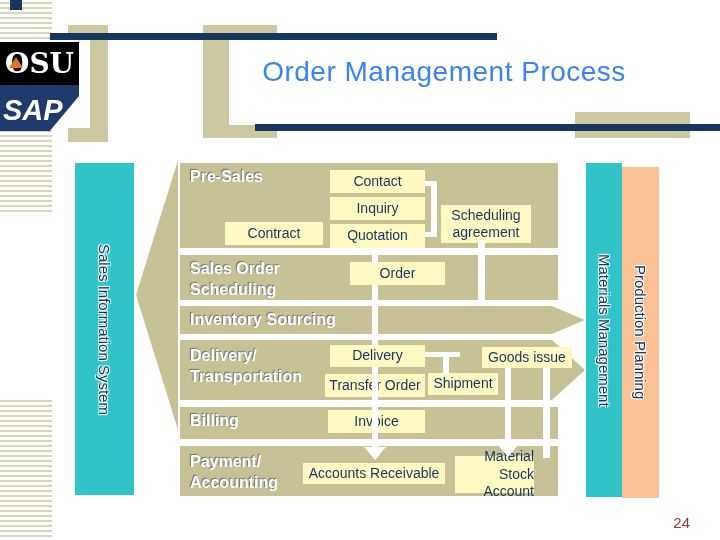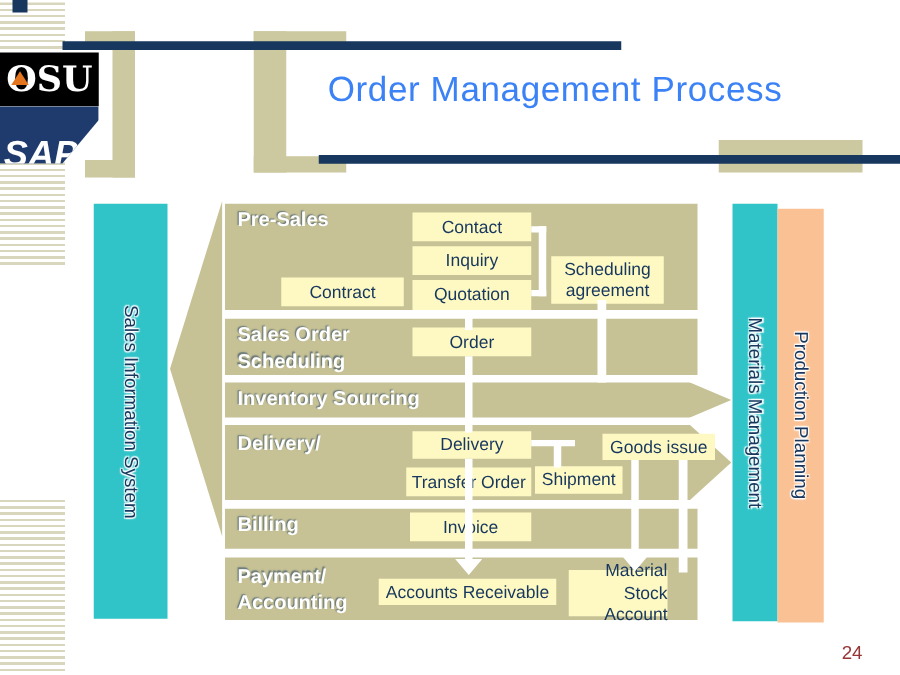--- a/index.html
+++ b/index.html
@@ -21,21 +21,21 @@
     left:164px;top:56px;width:560px;height:44px;
     font-size:28px;color:#3b82f6;text-align:center;letter-spacing:0.5px;
   }
   .osu-box{left:0;top:42px;width:79px;height:43px;background:#000;
     display:flex;align-items:center;justify-content:center;}
   .osu-text{color:#fff;font-family:"DejaVu Serif", serif;font-weight:bold;font-size:28px;letter-spacing:0px;line-height:1;}
   .osu-tri{left:9px;top:57px;width:0;height:0;
     border-left:7px solid transparent;border-right:7px solid transparent;border-bottom:11px solid #E2751D;}
   .sap-box{left:0;top:85px;width:79px;height:46px;background:#1F3B6D;
     clip-path:polygon(0 0,100% 0,100% 24%,63% 100%,0 100%);}
-  .sap-text{position:absolute;left:3px;top:25px;color:#fff;font-weight:bold;font-style:italic;font-size:29px;line-height:1;}
+  .sap-text{position:absolute;left:3px;top:11px;color:#fff;font-weight:bold;font-style:italic;font-size:29px;line-height:1;}
   
   .vbar{display:flex;align-items:center;justify-content:center;}
   .vlabel{
     writing-mode:vertical-rl;
     font-size:15px;color:#17375E;white-space:nowrap;
     text-shadow:1px 1px 1px #ffffff,-1px -1px 1px #ffffff,1px -1px 1px #ffffff,-1px 1px 1px #ffffff;
   }
   .teal{background:#30C4C8;}
   .peach{background:#FAC294;}
   .band{left:180px;background:#C6C296;}
@@ -107,20 +107,21 @@
     <span>Scheduling</span>
   </div>
 </div>
 <div class="abs band" style="top:306px;width:372px;height:28px;">
   <div class="band-label"><span>Inventory Sourcing</span></div>
 </div>
 <div class="abs rarrow" style="left:552px;top:306px;width:33px;height:28px;"></div>
 <div class="abs band" style="top:340px;width:372px;height:60px;">
   <div class="band-label" style="top:5px;">
     <span>Delivery/</span><br>
+    <span>Transportation</span>
   </div>
 </div>
 <div class="abs rarrow" style="left:552px;top:340px;width:33px;height:60px;"></div>
 <div class="abs band" style="top:407px;width:378px;height:32px;">
   <div class="band-label"><span>Billing</span></div>
 </div>
 <div class="abs band" style="top:446px;width:378px;height:50px;">
   <div class="band-label" style="top:5px;">
     <span>Payment/</span><br>
     <span>Accounting</span>
@@ -145,21 +146,21 @@
   </div>
 <div class="abs wbox" style="left:225px;top:222px;width:98px;height:23px;">
     <span>Contract</span>
   </div>
 <div class="abs wbox" style="left:441px;top:205px;width:90px;height:38px;">
   <span>
     <span>Scheduling</span><br>
     <span>agreement</span>
   </span>
 </div>
-<div class="abs wbox" style="left:330px;top:262px;width:95px;height:23px;">
+<div class="abs wbox" style="left:350px;top:262px;width:95px;height:23px;">
     <span>Order</span>
   </div>
 <div class="abs wbox" style="left:330px;top:345px;width:95px;height:22px;">
     <span>Delivery</span>
   </div>
 <div class="abs wbox" style="left:482px;top:347px;width:90px;height:21px;">
     <span>Goods issue</span>
   </div>
 <div class="abs wbox" style="left:325px;top:374px;width:100px;height:23px;">
     <span>Transfer Order</span>

